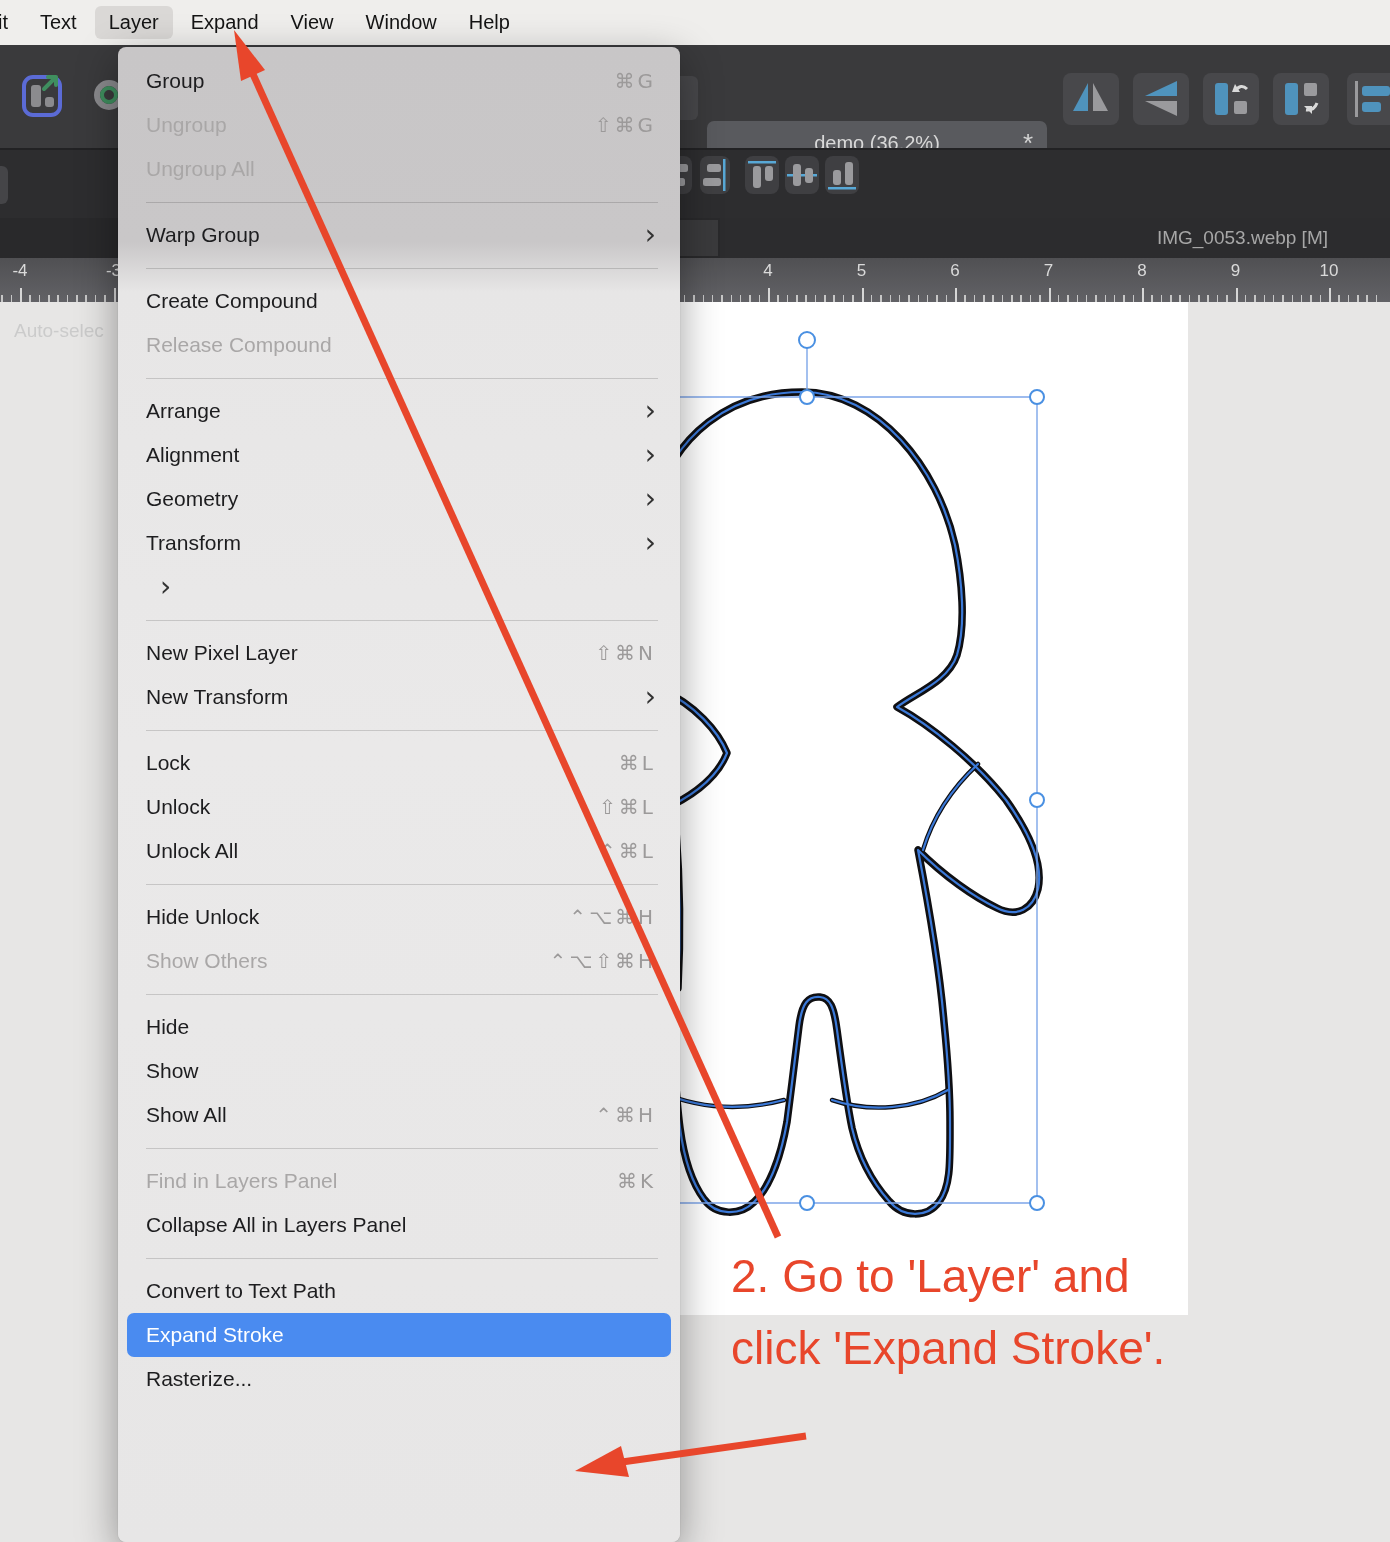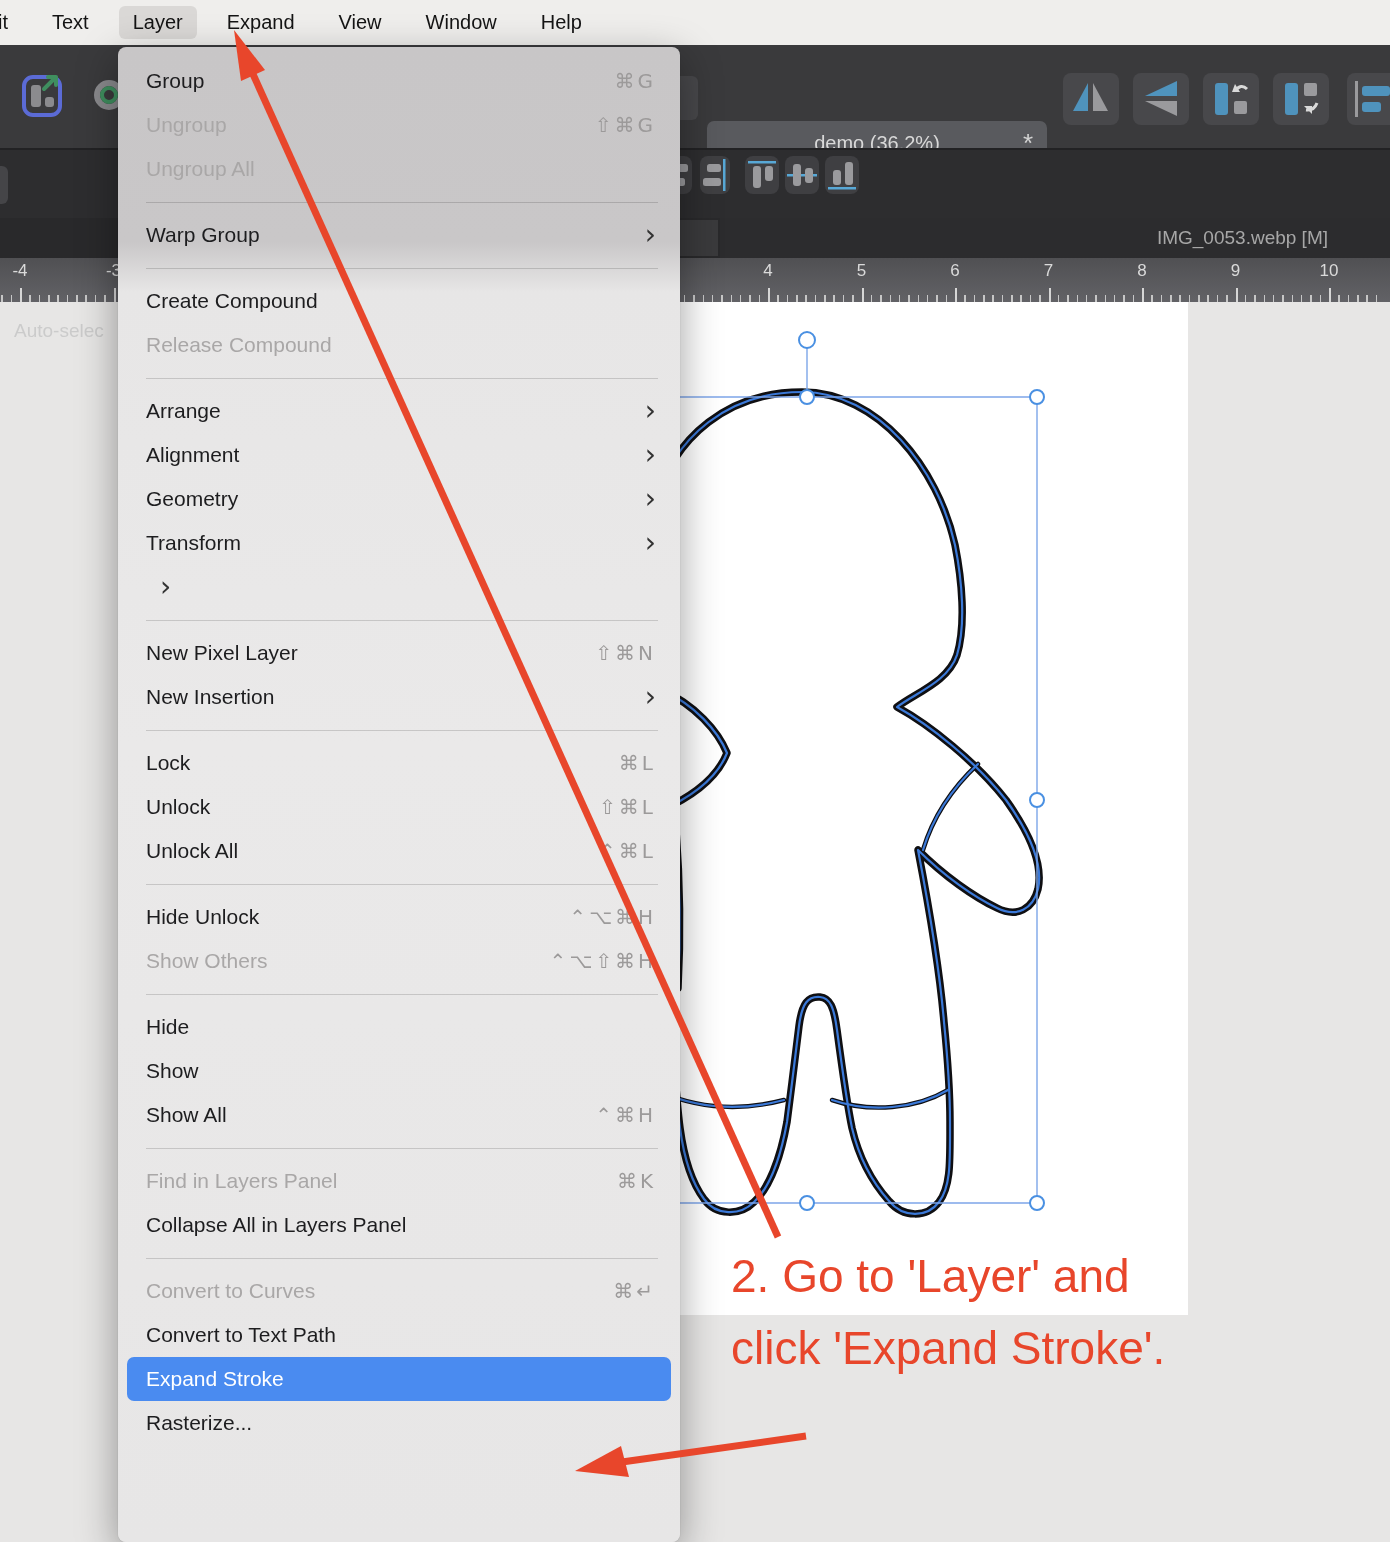--- a/index.html
+++ b/index.html
@@ -5,21 +5,21 @@
   html,body{margin:0;padding:0;}
   body{
     width:1390px;height:1542px;position:relative;overflow:hidden;
     background:#e7e6e5;font-family:"Liberation Sans",sans-serif;
     -webkit-font-smoothing:antialiased;
   }
   .abs{position:absolute;}
 
   
   #menubar{left:0;top:0;width:1390px;height:45px;background:#efeeec;
-    display:flex;align-items:center;gap:16px;font-size:20px;color:#141414;}
+    display:flex;align-items:center;gap:4px;font-size:20px;color:#141414;}
   .mb-item{padding:5px 14px;border-radius:6px;white-space:nowrap;}
   .mb-item.active{background:#dad8d6;}
   .mb-item:first-child{padding-left:0;margin-left:-2px;}
 
   
   #toolbar1{left:0;top:45px;width:1390px;height:103px;background:#3a3a3c;}
   #toolbar2{left:0;top:148px;width:1390px;height:70px;background:#2d2d2f;border-top:2px solid #222224;box-sizing:border-box;}
   #tabbar{left:0;top:218px;width:1390px;height:40px;background:#29292b;}
   .tool-btn{position:absolute;background:#48484b;border-radius:8px;}
   .tool-btn svg{position:absolute;left:0;top:0;}
@@ -449,21 +449,21 @@
     </div>
     <div class="menu-item">
       <span class="mi-chevron">›</span>
     </div>
     <div class="menu-sep"></div>
     <div class="menu-item">
       <span class="mi-label">New Pixel Layer</span>
       <span class="mi-shortcut">⇧⌘N</span>
     </div>
     <div class="menu-item">
-      <span class="mi-label">New Insertion</span>
+      <span class="mi-label">New Transform</span>
       <span class="mi-chevron">›</span>
     </div>
     <div class="menu-sep"></div>
     <div class="menu-item">
       <span class="mi-label">Lock</span>
       <span class="mi-shortcut">⌘L</span>
     </div>
     <div class="menu-item">
       <span class="mi-label">Unlock</span>
       <span class="mi-shortcut">⇧⌘L</span>
@@ -494,24 +494,20 @@
     </div>
     <div class="menu-sep"></div>
     <div class="menu-item disabled">
       <span class="mi-label">Find in Layers Panel</span>
       <span class="mi-shortcut">⌘K</span>
     </div>
     <div class="menu-item">
       <span class="mi-label">Collapse All in Layers Panel</span>
     </div>
     <div class="menu-sep"></div>
-    <div class="menu-item disabled">
-      <span class="mi-label">Convert to Curves</span>
-      <span class="mi-shortcut">⌘↵</span>
-    </div>
     <div class="menu-item">
       <span class="mi-label">Convert to Text Path</span>
     </div>
     <div class="menu-item highlighted">
       <span class="mi-label">Expand Stroke</span>
     </div>
     <div class="menu-item">
       <span class="mi-label">Rasterize...</span>
     </div>
   </div>

